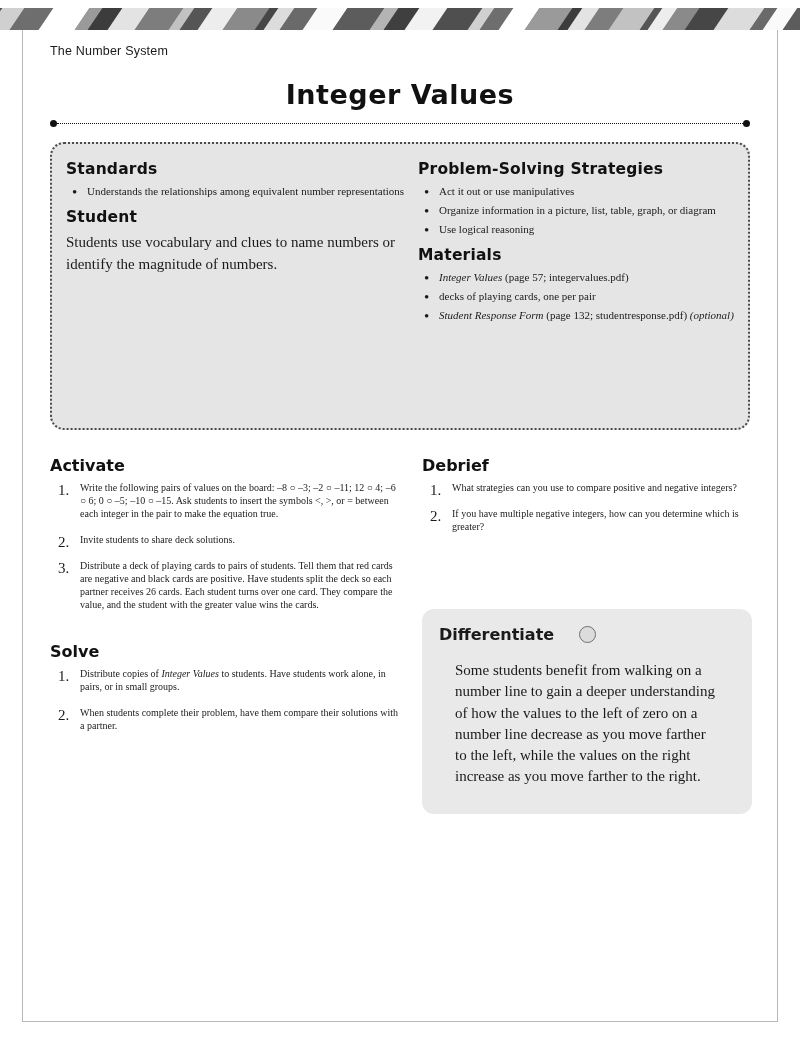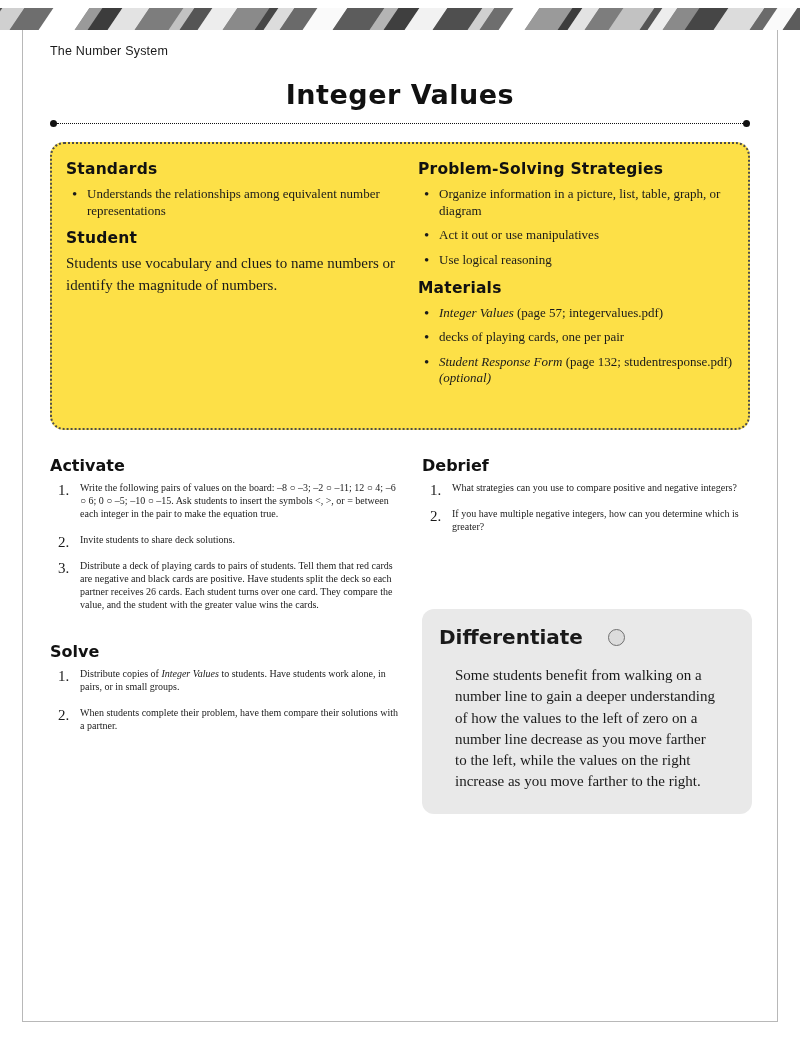--- a/index.html
+++ b/index.html
@@ -99,21 +99,21 @@
   .rule .dot.l { left: 0; }
   .rule .dot.r { right: 0; }
 
   
   .infobox {
     position: absolute;
     left: 50px;
     top: 134px;
     width: 700px;
     height: 288px;
-    background: #fde047;
+    background: #e5e5e5;
     border: 2px dotted #4c4c4c;
     border-radius: 14px;
     box-sizing: border-box;
   }
 
   .col-left-box { position: absolute; left: 14px; top: 10px; width: 340px; }
   .col-right-box { position: absolute; left: 366px; top: 10px; width: 320px; }
 
   h2.sec {
     font-family: "DejaVu Sans", sans-serif;
@@ -124,25 +124,24 @@
     letter-spacing: .2px;
   }
 
   ul.bullets {
     margin: 0 0 10px 0;
     padding-left: 19px;
     list-style: none;
   }
   ul.bullets li {
     position: relative;
-    font-size: 13px;
+    font-size: 11px;
     line-height: 1.28;
     margin-bottom: 5px;
     padding-left: 2px;
-    margin-top: 8px;
   }
   ul.bullets li:before {
     content: "\2022";
     position: absolute;
     left: -13px;
     top: -1px;
     font-size: 15px;
   }
 
   p.body {
@@ -207,21 +206,21 @@
     width: 330px;
     height: 205px;
     background: #e9e9e9;
     border-radius: 12px;
     box-sizing: border-box;
     padding: 14px 17px;
   }
   .diffbox h2 {
     font-family: "DejaVu Sans", sans-serif;
     font-weight: bold;
-    font-size: 20px;
+    font-size: 16px;
     margin: 2px 0 10px 0;
     display: flex;
     align-items: center;
     gap: 25px;
   }
   .circle-icon {
     display: inline-block;
     width: 15px;
     height: 15px;
     border: 1.6px solid #6f6f6f;
@@ -297,22 +296,22 @@
       <ul class="bullets">
         <li>Understands the relationships among equivalent number representations</li>
       </ul>
       <h2 class="sec">Student</h2>
       <p class="body">Students use vocabulary and clues to name numbers or identify the magnitude of numbers.</p>
     </div>
 
     <div class="col-right-box">
       <h2 class="sec">Problem-Solving Strategies</h2>
       <ul class="bullets">
+        <li>Act it out or use manipulatives</li>
         <li>Organize information in a picture, list, table, graph, or diagram</li>
-        <li>Act it out or use manipulatives</li>
         <li>Use logical reasoning</li>
       </ul>
       <h2 class="sec">Materials</h2>
       <ul class="bullets">
         <li><span class="it">Integer Values</span><span> (page 57; integervalues.pdf)</span></li>
         <li><span>decks of playing cards, one per pair</span></li>
         <li><span class="it">Student Response Form</span><span> (page 132; studentresponse.pdf) </span><span class="it">(optional)</span></li>
       </ul>
     </div>
 

